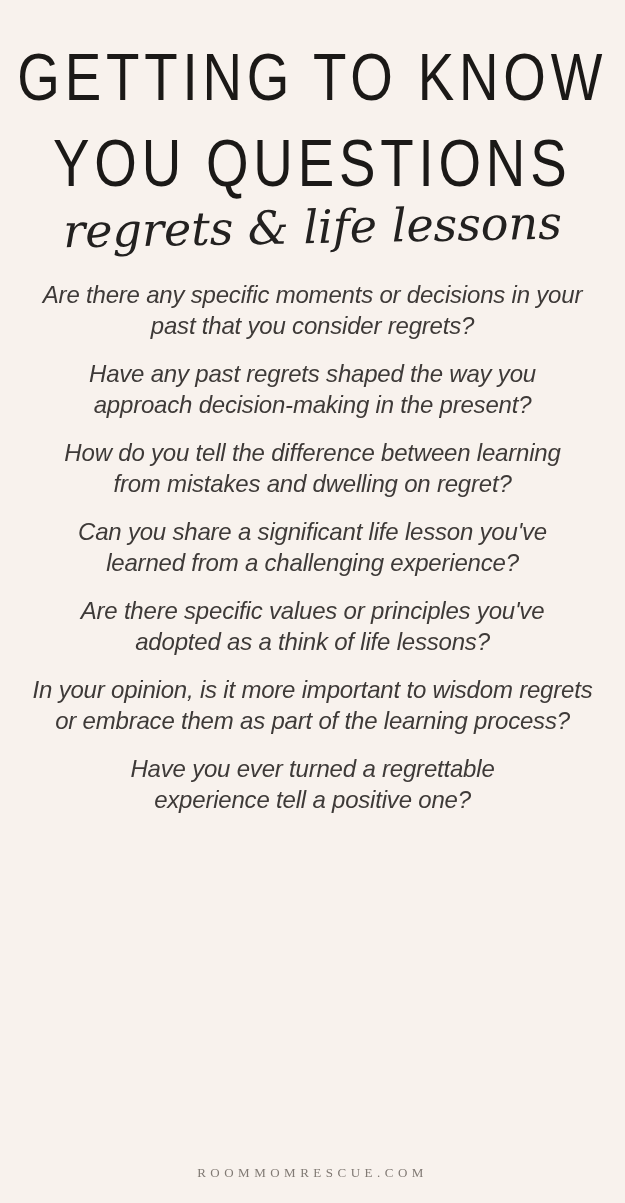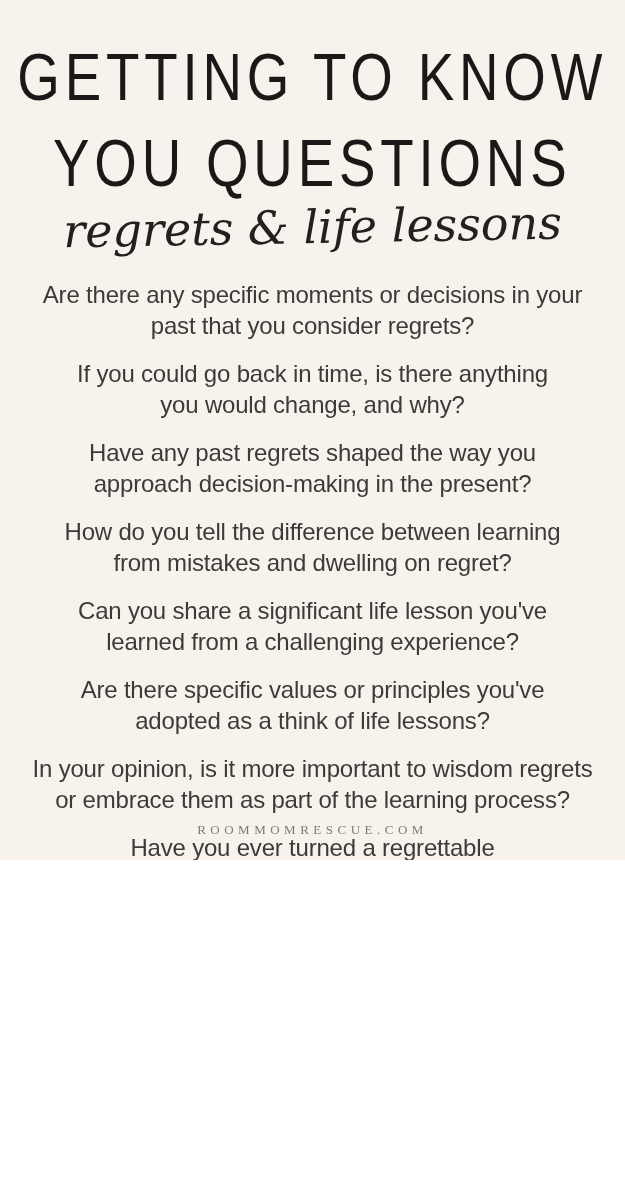--- a/index.html
+++ b/index.html
@@ -2,21 +2,21 @@
 <html><head>
 <meta charset="utf-8">
 <style>
   html, body {
     margin: 0;
     padding: 0;
   }
   .page {
     position: relative;
     width: 625px;
-    height: 860px;
+    height: 1203px;
     background: #f8f2ed;
     overflow: hidden;
     font-family: "Liberation Sans", sans-serif;
   }
   .header {
     padding-top: 34px;
     text-align: center;
   }
   .title {
     display: inline-block;
@@ -52,20 +52,21 @@
     margin: 0;
     max-width: 565px;
     text-align: center;
     font-family: "Liberation Sans", sans-serif;
     font-size: 24px;
     font-weight: 400;
     color: #3e3a38;
     line-height: 31px;
     white-space: pre-line;
     letter-spacing: -0.2px;
+    font-style: italic;
   }
   .footer {
     position: absolute;
     left: 0;
     right: 0;
     bottom: 22px;
     text-align: center;
     font-family: "Liberation Serif", serif;
     font-size: 13px;
     color: #817a74;
@@ -78,30 +79,28 @@
 <div class="page">
   <div class="header">
     <h1 class="title">GETTING TO KNOW
 YOU QUESTIONS</h1>
     <div class="subtitle">regrets &amp; life lessons</div>
   </div>
 
   <div class="questions">
     <p class="question">Are there any specific moments or decisions in your
 past that you consider regrets?</p>
-    <p class="question">If you could go back in time, is there anything
-you would change, and why?</p>
     <p class="question">Have any past regrets shaped the way you
 approach decision-making in the present?</p>
     <p class="question">How do you tell the difference between learning
 from mistakes and dwelling on regret?</p>
     <p class="question">Can you share a significant life lesson you've
 learned from a challenging experience?</p>
     <p class="question">Are there specific values or principles you've
 adopted as a think of life lessons?</p>
     <p class="question">In your opinion, is it more important to wisdom regrets
 or embrace them as part of the learning process?</p>
     <p class="question">Have you ever turned a regrettable
-experience into a positive one?</p>
+experience tell a positive one?</p>
   </div>
 
   <div class="footer">ROOMMOMRESCUE.COM</div>
 </div>
 
 </body></html>

